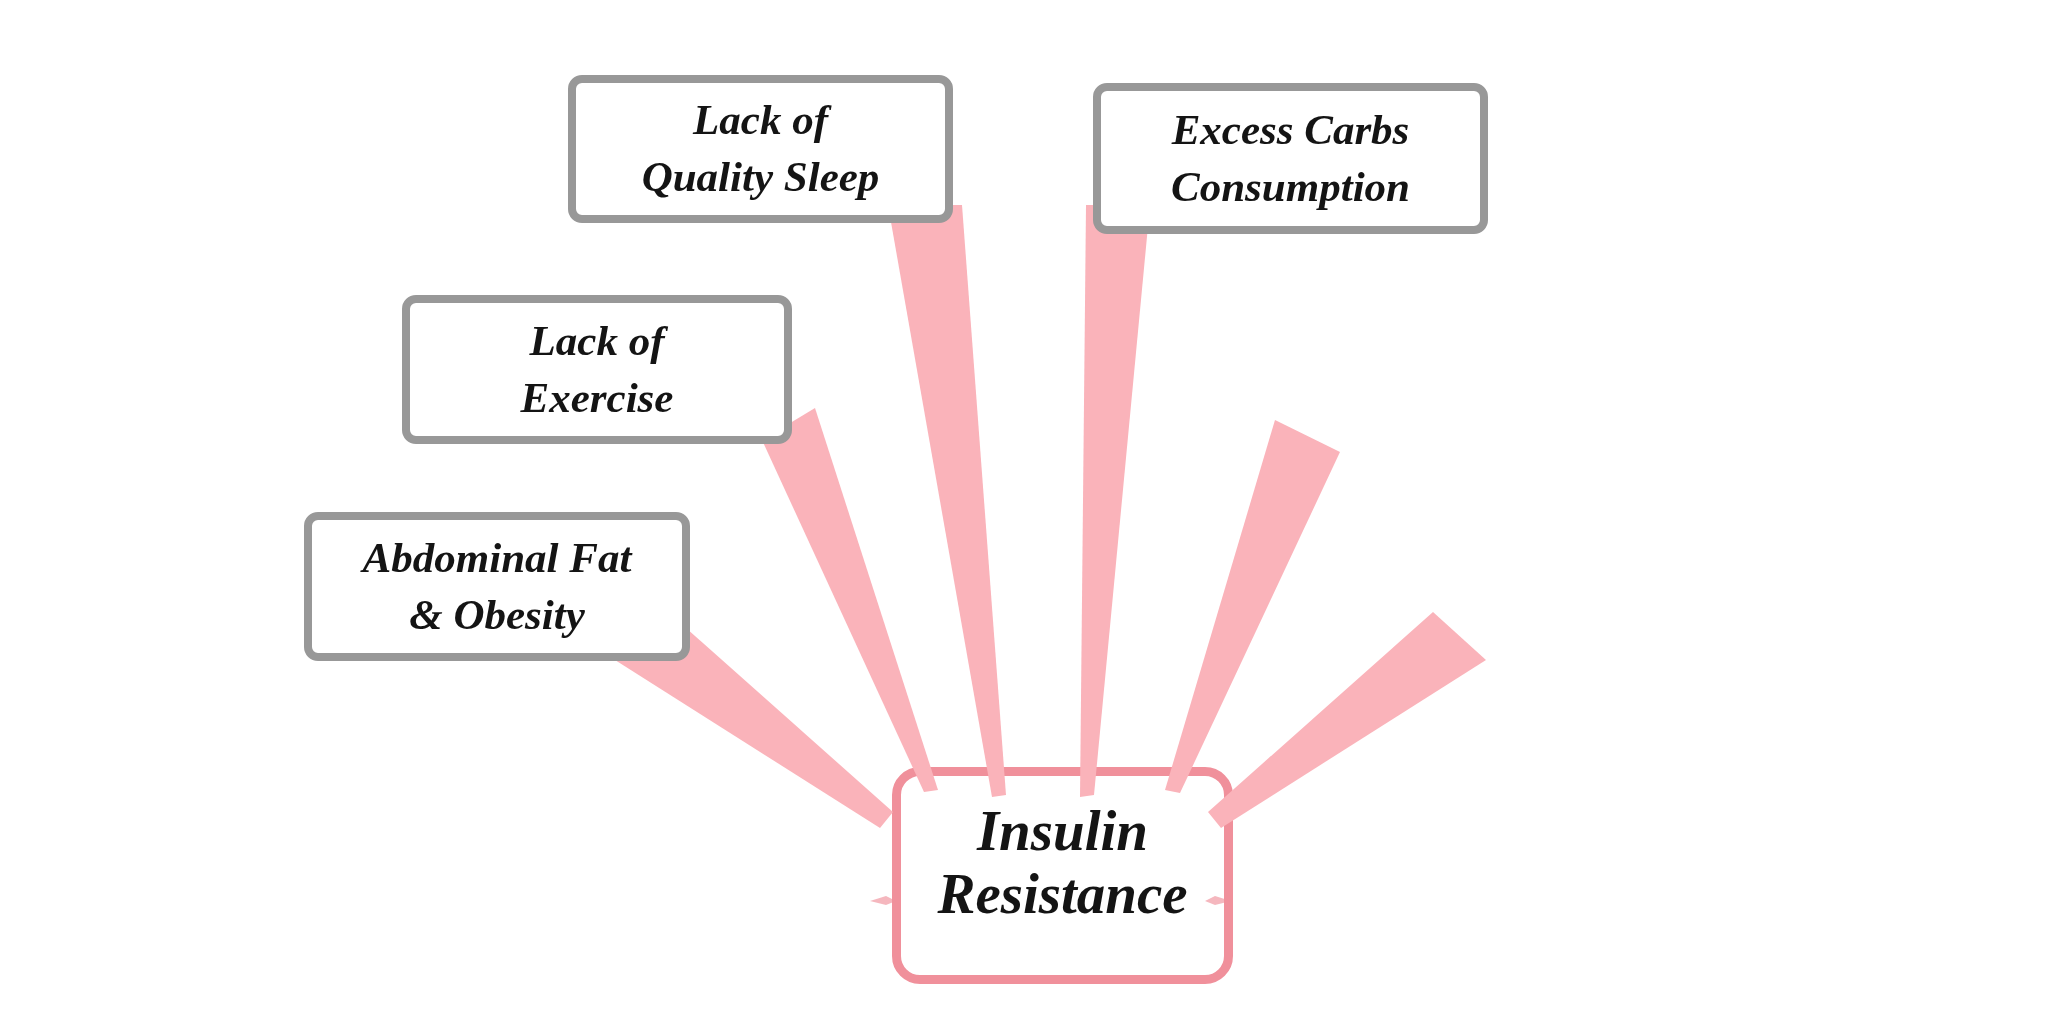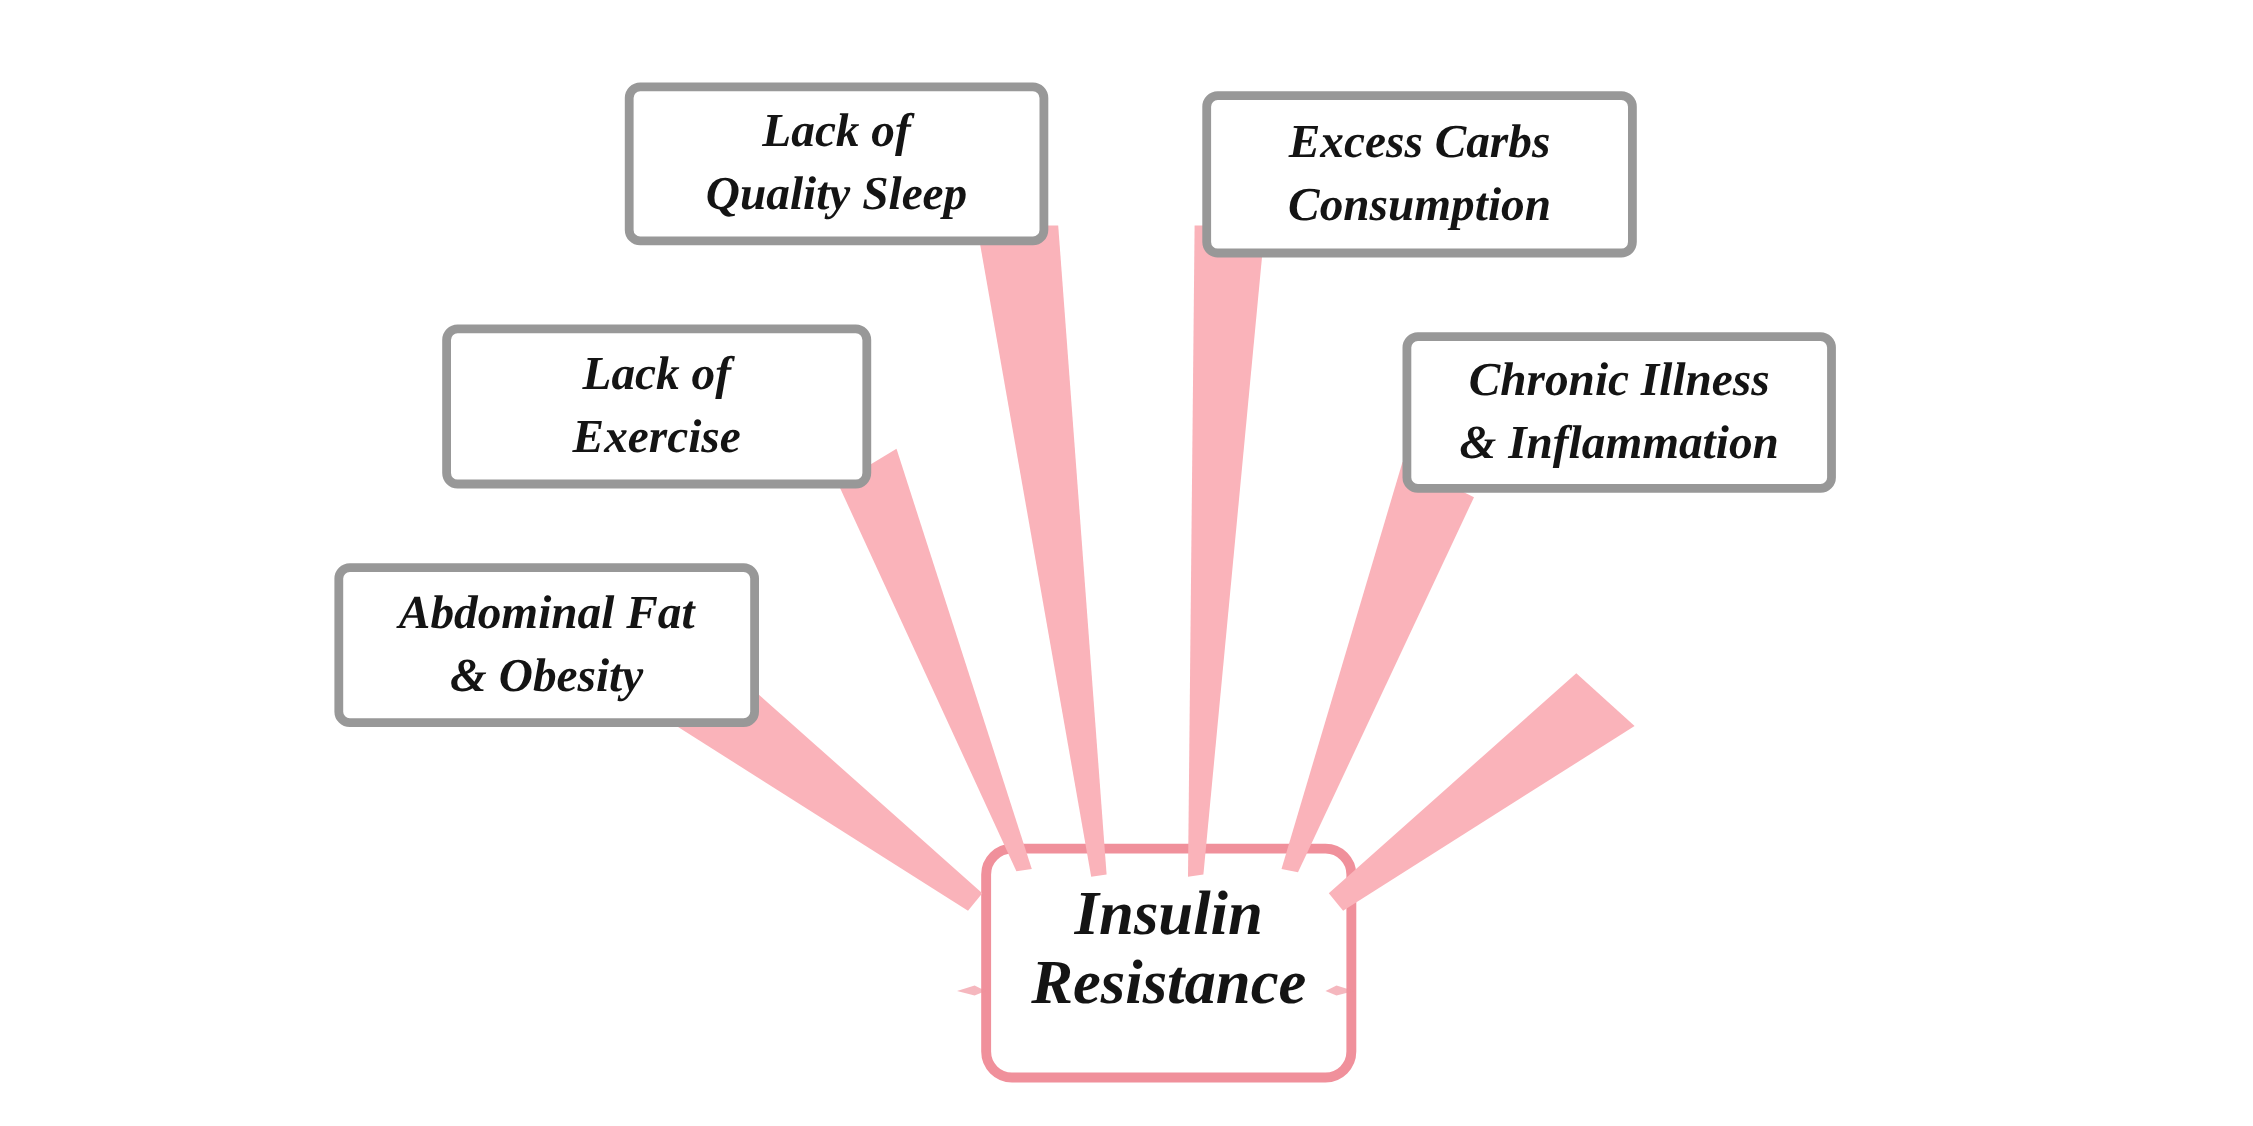--- a/index.html
+++ b/index.html
@@ -81,22 +81,18 @@
 Quality Sleep</span>
   </div>
   <div class="node factor" id="node-carbs">
     <span class="label">Excess Carbs
 Consumption</span>
   </div>
   <div class="node factor" id="node-exercise">
     <span class="label">Lack of
 Exercise</span>
   </div>
-  <div class="node factor" id="node-chronic">
-    <span class="label">Chronic Illness
-&amp; Inflammation</span>
-  </div>
   <div class="node factor" id="node-abdominal">
     <span class="label">Abdominal Fat
 &amp; Obesity</span>
   </div>
 
 </div>
 
 </body></html>

